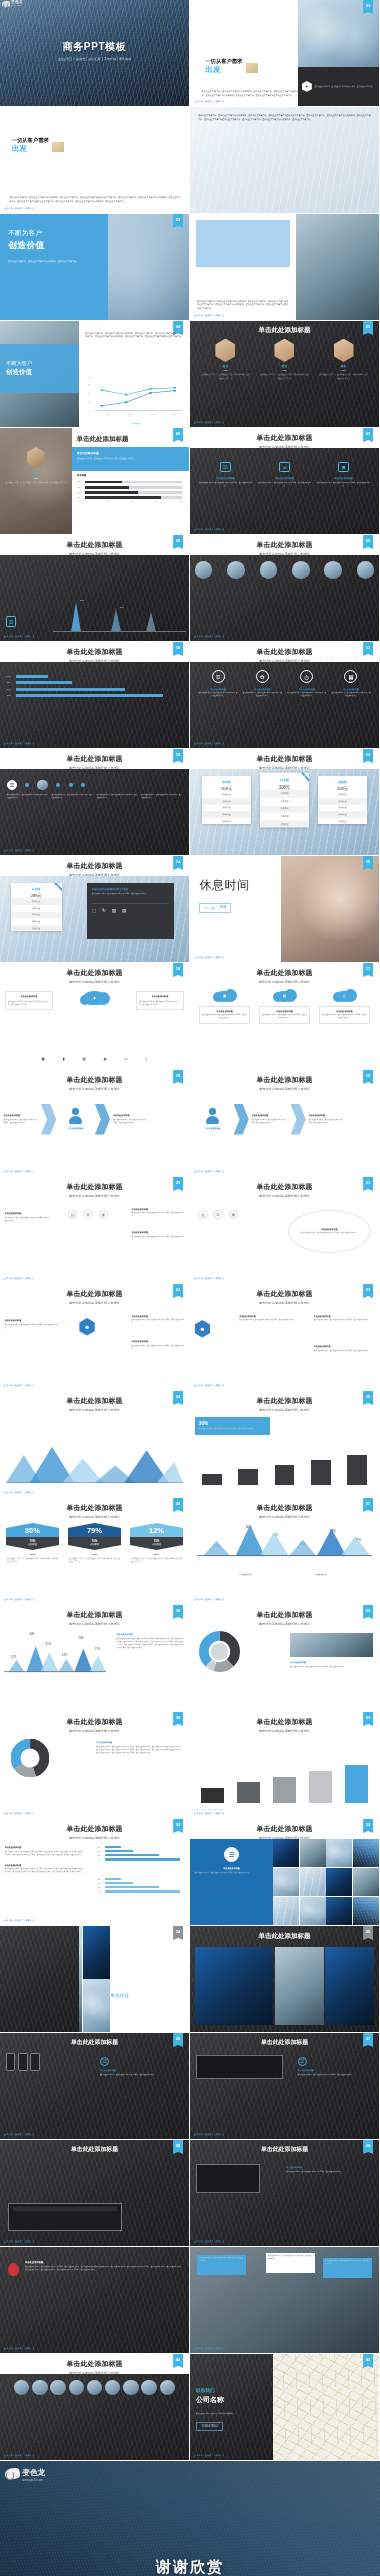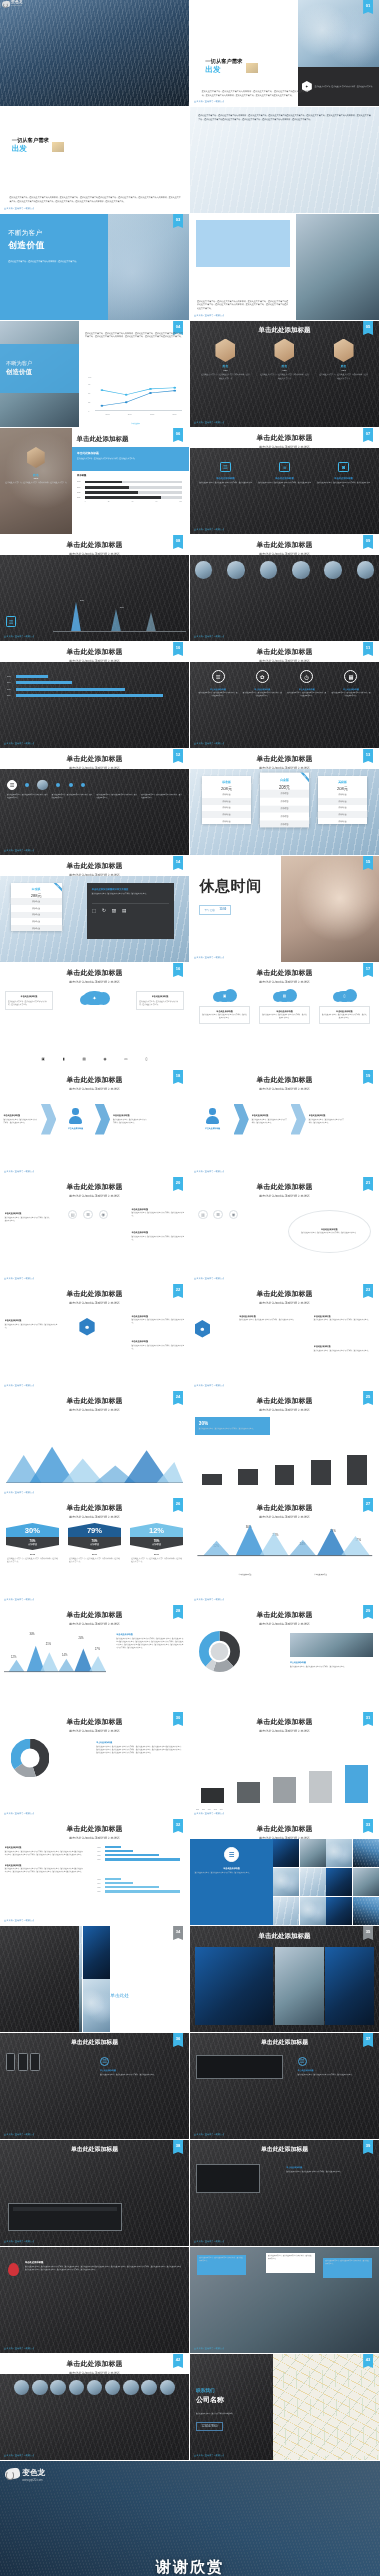--- a/index.html
+++ b/index.html
@@ -221,20 +221,24 @@
 <div class="page">
 <div class="grid">
 
   <div class="slide tex-bldg">
     <div class="wm">
       <span class="glyph"></span>
       <span class="txt">
         <span class="n">变色龙</span>
         <span class="u">www.ppt20.com</span>
       </span>
+    </div>
+    <div class="cover-title">
+      <div class="big">商务PPT模板</div>
+      <div class="sub">企业介绍 | 产品销售 | 总结汇报 | 工作计划 | 项目策划</div>
     </div>
   </div>
 
   <div class="slide">
     <div style="position:absolute;left:0;top:0;width:57%;height:100%;background:#fff"></div>
     <div style="position:absolute;right:0;top:0;width:43%;height:63%" class="tex-people"></div>
     <div style="position:absolute;right:0;bottom:0;width:43%;height:37%;background:#2b2b2d;display:flex;align-items:center;gap:2.9px;padding:0 4.1px">
       <span class="hexicon"></span>
       <span class="mini-p white" style="font-size:1.7px">建议此处文本需生动，建议此处文本需生动与内容相符，建议此处文本需生动。</span>
     </div>
@@ -617,21 +621,21 @@
         <span style="font-size:4.7px;color:#e8ebed">↻</span>
         <span style="font-size:4.7px;color:#e8ebed">▨</span>
         <span style="font-size:4.7px;color:#e8ebed">▤</span>
       </div>
     </div>
     <div class="badge">14</div>
   </div>
 
   <div class="slide">
     <div style="position:absolute;left:0;top:0;width:48%;height:100%;background:#fff;padding:21px 0 0 9.4px">
-      <div style="font-size:15px;font-weight:bold;color:#2b2b2b;letter-spacing:0.6px">休息时间</div>
+      <div style="font-size:12px;font-weight:normal;color:#2b2b2b;letter-spacing:0.6px">休息时间</div>
       <div style="margin-top:9.4px;border:0.6px solid #a8cfe8;display:inline-flex;gap:4.7px;padding:1.8px 4.1px">
         <span style="font-size:2.6px;color:#4a90c4">下午会议</span>
         <span style="font-size:2.6px;color:#4a90c4;font-weight:bold">13:00</span>
       </div>
     </div>
     <div style="position:absolute;right:0;top:0;width:52%;height:100%" class="tex-warm"></div>
     <div class="foot">企业名称 | 宣传口号 | 联系方式</div>
     <div class="badge">15</div>
   </div>
 

